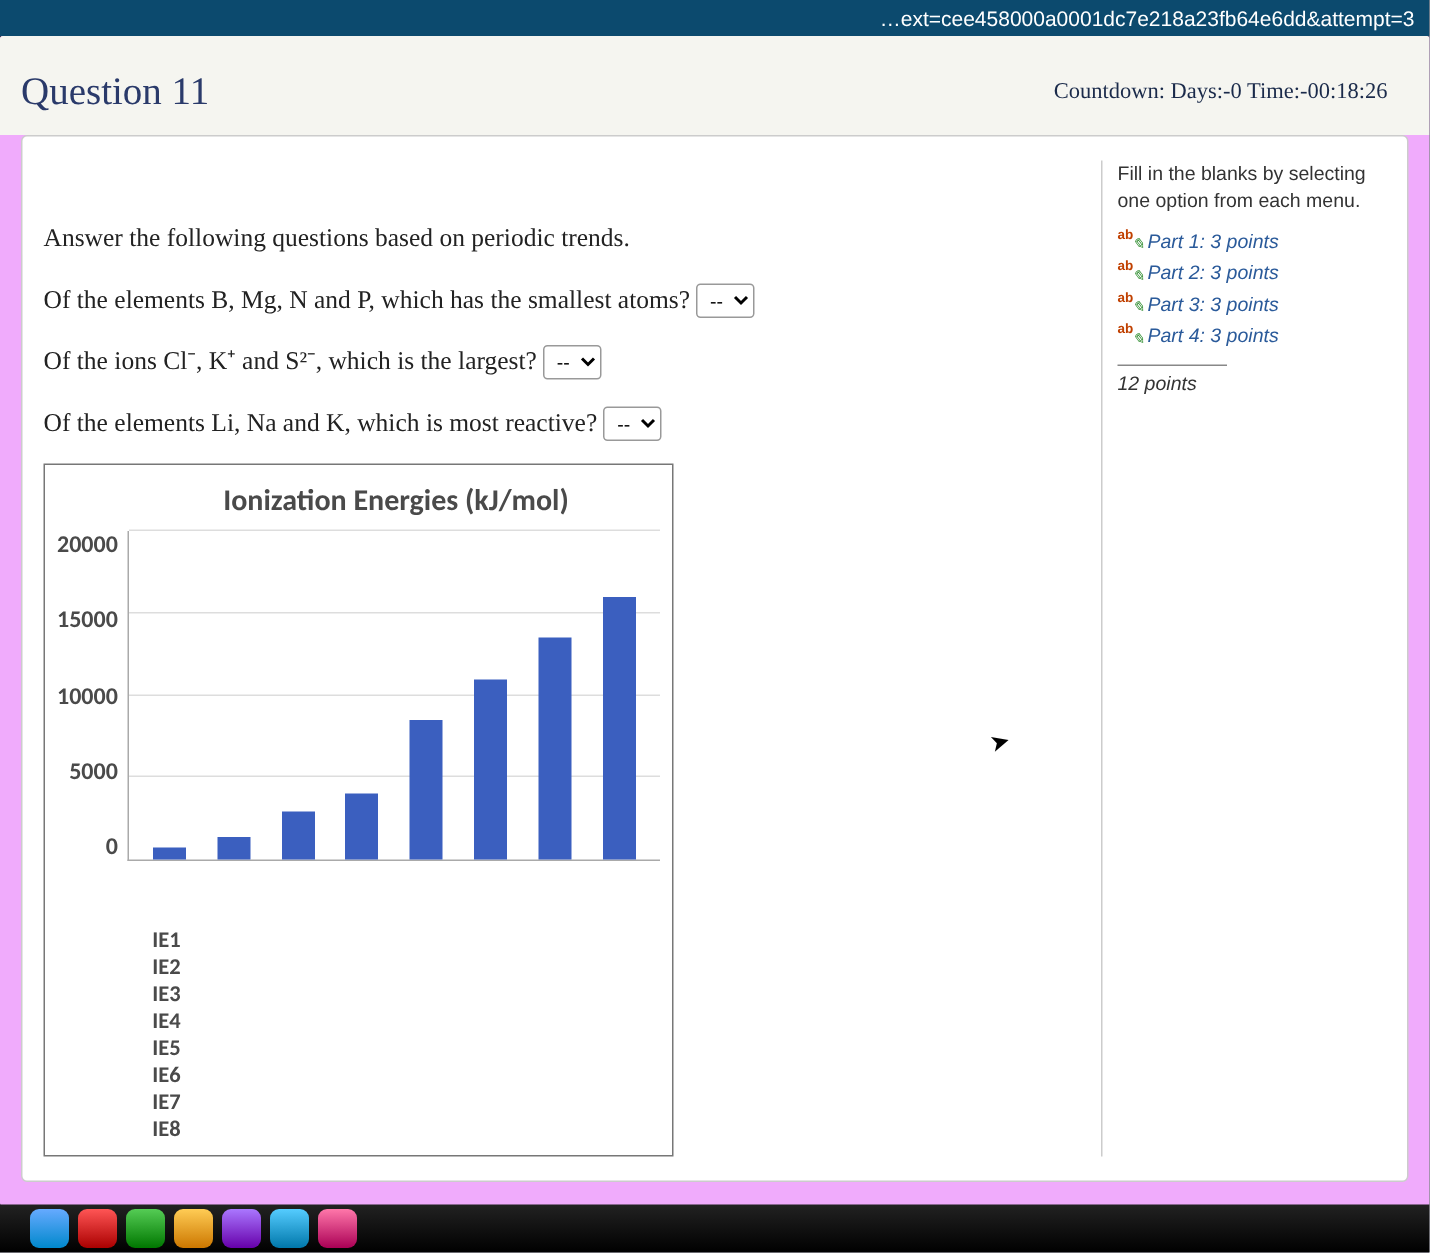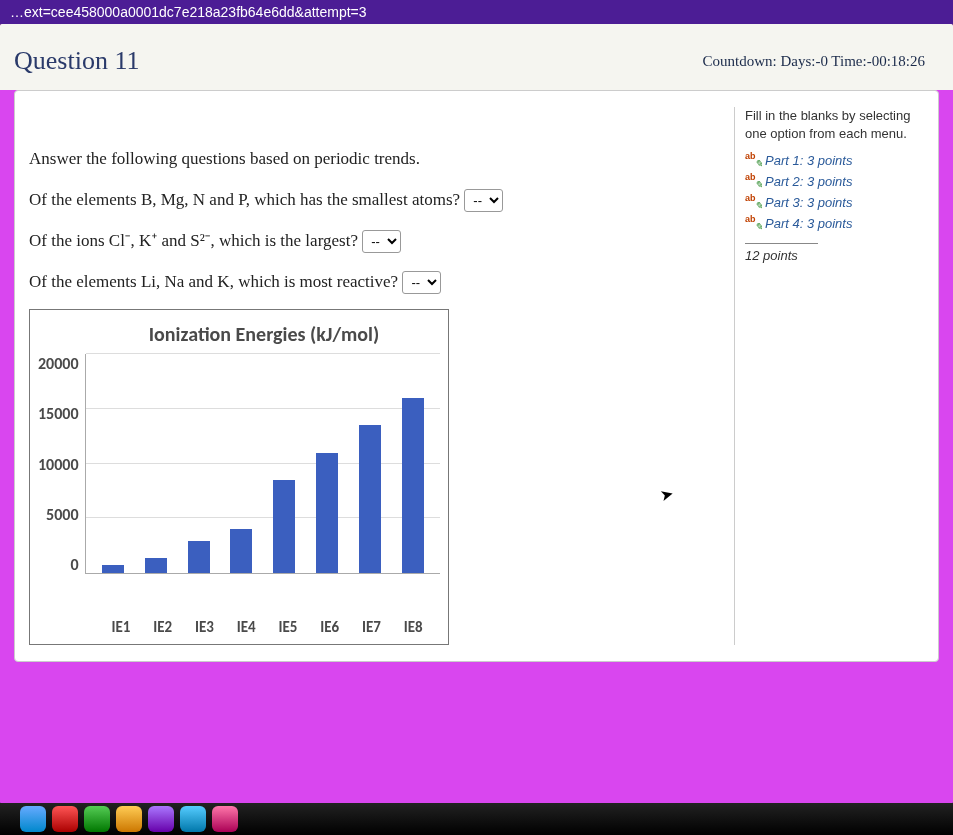--- a/index.html
+++ b/index.html
@@ -5,31 +5,31 @@
   * { box-sizing: border-box; margin: 0; padding: 0; }
   body {
     font-family: Georgia, 'Times New Roman', serif;
     background: #1a1a2a;
     width: 953px;
     height: 835px;
     overflow: hidden;
     position: relative;
   }
   .url-bar {
-    background: #4c1d95;
+    background: #0c4a6e;
     color: #fff;
     font-family: Arial, sans-serif;
     font-size: 14px;
     padding: 4px 10px;
-    text-align: left;
+    text-align: right;
     overflow: hidden;
     white-space: nowrap;
   }
   .page {
-    background: #d946ef;
+    background: #f0abfc;
     margin: 0;
     padding: 0;
     height: 780px;
     border-radius: 2px;
     overflow: hidden;
   }
   .header {
     display: flex;
     justify-content: space-between;
     align-items: center;
@@ -186,20 +186,21 @@
   }
   .x-axis {
     display: flex;
     justify-content: space-around;
     padding: 4px 6px 0 6px;
     font-family: Calibri, Arial, sans-serif;
     font-size: 15px;
     font-weight: bold;
     color: #4a4a4a;
     margin-left: 56px;
+    flex-direction: column;
   }
   .x-axis span { width: 22px; text-align: center; flex:1; }
   .cursor {
     position: absolute;
     left: 660px;
     top: 485px;
     font-size: 16px;
     color: #000;
     transform: rotate(-15deg);
   }

